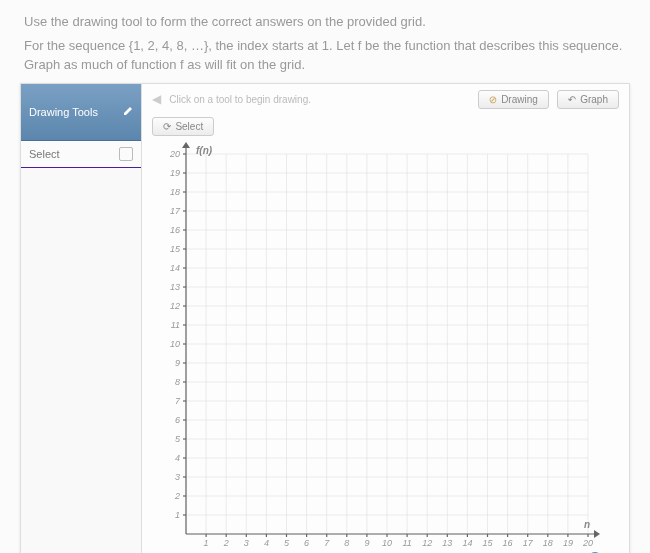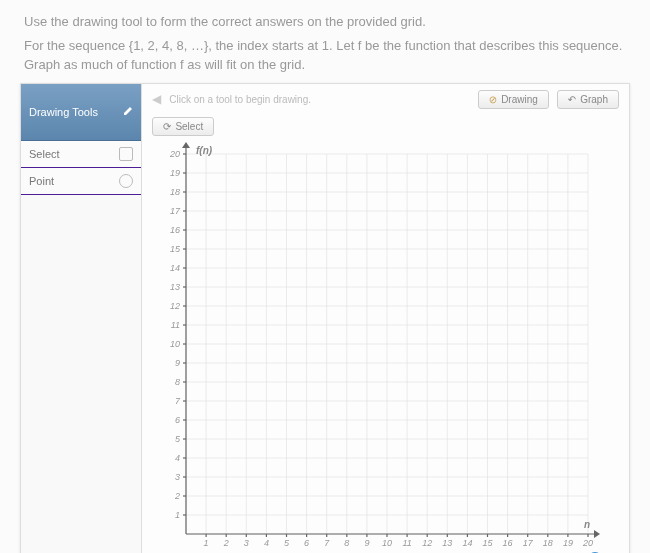--- a/index.html
+++ b/index.html
@@ -136,24 +136,20 @@
       <span>Drawing Tools</span>
       <span>
         <svg width="10" height="10">
             <path d="M1 9 L1 7 L7 1 L9 3 L3 9 Z" fill="#fff"></path>
           </svg>
       </span>
     </div>
     <div class="sidebar-item">
       <span>Select</span>
       <span class="ico"></span>
-    </div>
-    <div class="sidebar-item">
-      <span>Point</span>
-      <span class="ico" style="border-radius:50%;"></span>
     </div>
   </div>
 
   <div class="main">
     <div class="toolbar">
       <span style="color:#ccc;">◀</span>
       <span class="hint">Click on a tool to begin drawing.</span>
       <div class="btn">
         <span style="color:#c9a45a;">⊘</span>
         <span>Drawing</span>

